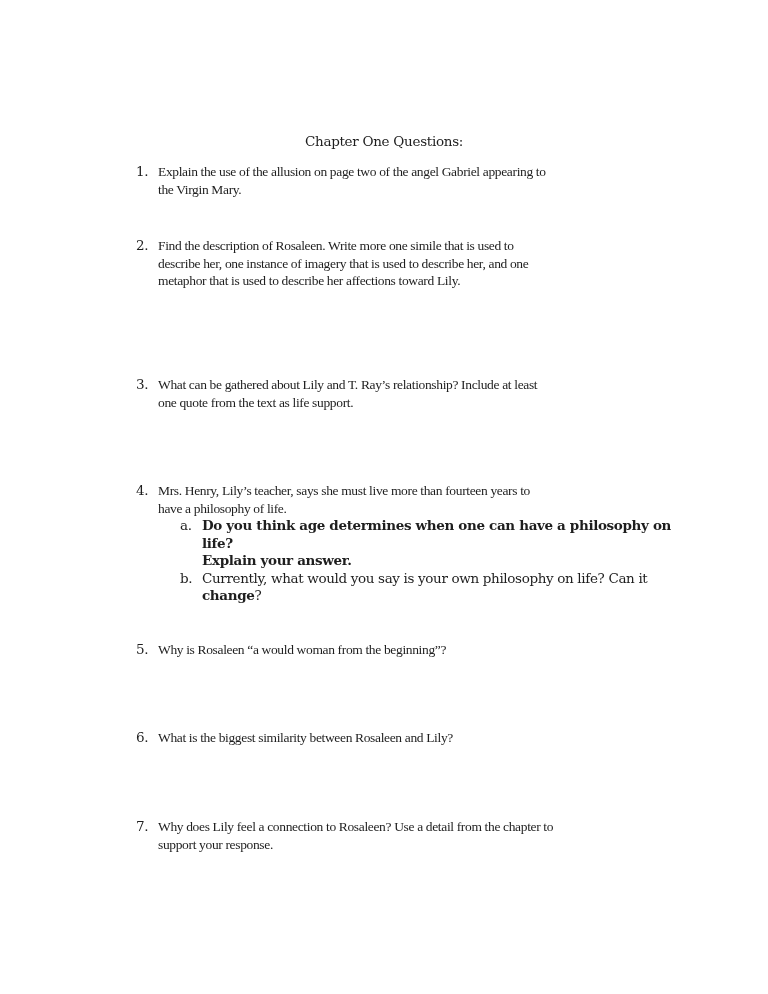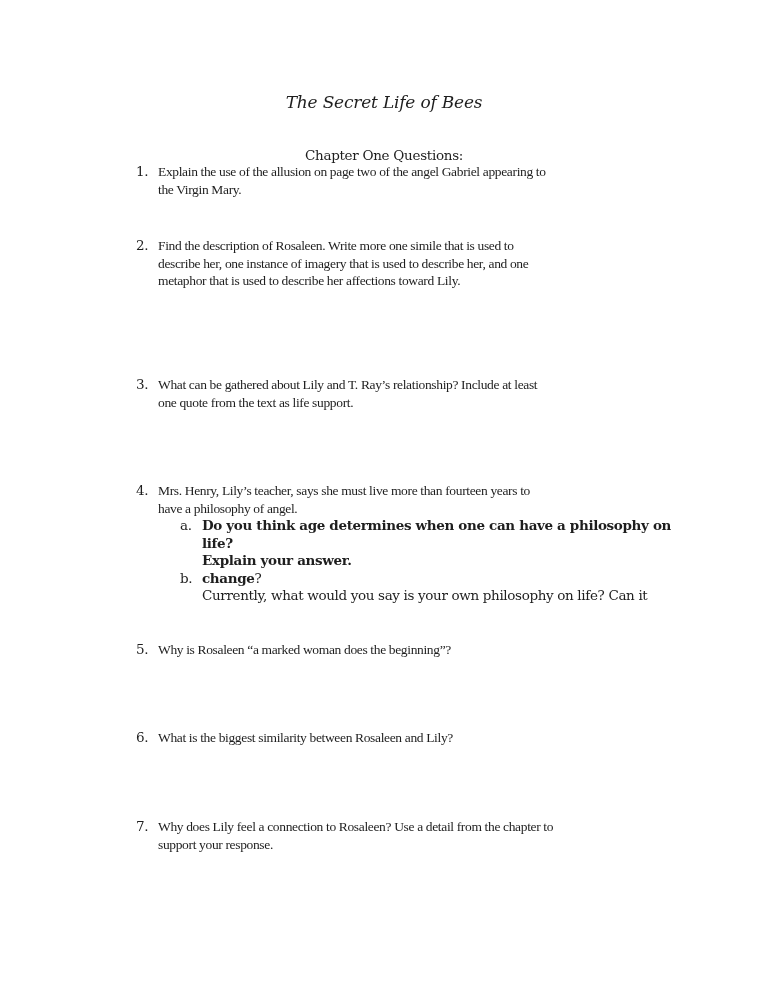--- a/index.html
+++ b/index.html
@@ -27,21 +27,21 @@
       left: 0; width: 768px;
       top: 92px;
       text-align: center;
       font-style: italic;
       font-size: 17px;
       letter-spacing: -0.2px;
     }
     .subtitle {
       position: absolute;
       left: 0; width: 768px;
-      top: 147px;
+      top: 133px;
       text-align: center;
       font-size: 13.5px;
       letter-spacing: -0.3px;
     }
     .q {
       position: absolute;
       left: 136px;
       width: 540px;
       font-size: 13.5px;
       line-height: 17.5px;
@@ -66,21 +66,20 @@
       left: -22px;
       top: 0;
     }
     .bold { font-weight: bold; }
   </style>
 </head>
 <body>
 
 <div class="page">
 
-  <div class="title">The Secret Life of Bees</div>
   <div class="subtitle">Chapter One Questions:</div>
 
   <div class="q" style="top:163px;">
     <span class="num">1.</span>
     <div class="text">Explain the use of the allusion on page two of the angel Gabriel appearing to
 the Virgin Mary.</div>
   </div>
 
   <div class="q" style="top:237px;">
     <span class="num">2.</span>
@@ -91,36 +90,36 @@
 
   <div class="q" style="top:376px;">
     <span class="num">3.</span>
     <div class="text">What can be gathered about Lily and T. Ray’s relationship?  Include at least
 one quote from the text as life support.</div>
   </div>
 
   <div class="q" style="top:482px;">
     <span class="num">4.</span>
     <div class="text">Mrs. Henry, Lily’s teacher, says she must live more than fourteen years to
-have a philosophy of angel.</div>
+have a philosophy of life.</div>
     <div class="sub">
       <span class="letter">a.</span>
       <div style="white-space:pre-line;font-weight:bold;">Do you think age determines when one can have a philosophy on life?
 Explain your answer.</div>
     </div>
     <div class="sub">
       <span class="letter">b.</span>
+      <div>Currently, what would you say is your own philosophy on life?  Can it</div>
       <div><span class="bold">change</span><span>?</span></div>
-      <div>Currently, what would you say is your own philosophy on life?  Can it</div>
     </div>
   </div>
 
   <div class="q" style="top:641px;">
     <span class="num">5.</span>
-    <div class="text">Why is Rosaleen “a marked woman does the beginning”?</div>
+    <div class="text">Why is Rosaleen “a would woman from the beginning”?</div>
   </div>
 
   <div class="q" style="top:729px;">
     <span class="num">6.</span>
     <div class="text">What is the biggest similarity between Rosaleen and Lily?</div>
   </div>
 
   <div class="q" style="top:818px;">
     <span class="num">7.</span>
     <div class="text">Why does Lily feel a connection to Rosaleen?  Use a detail from the chapter to

